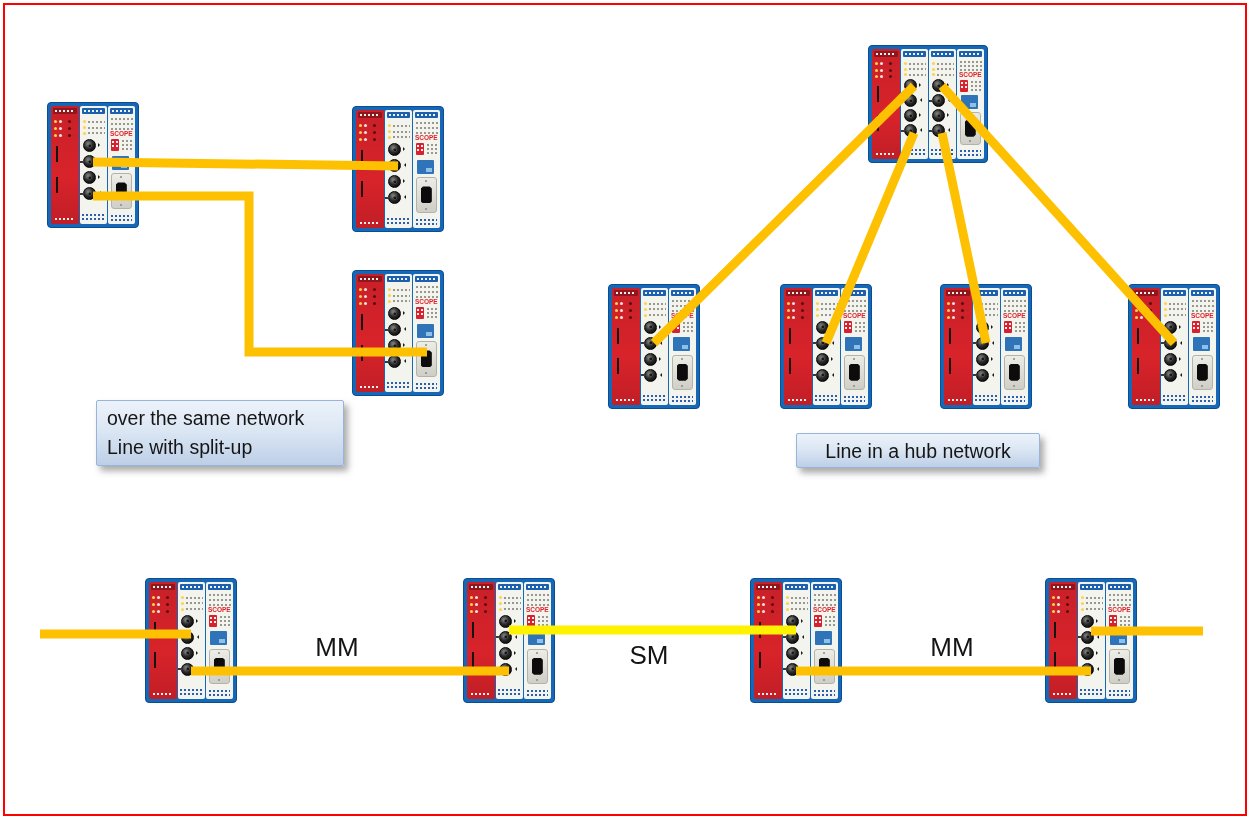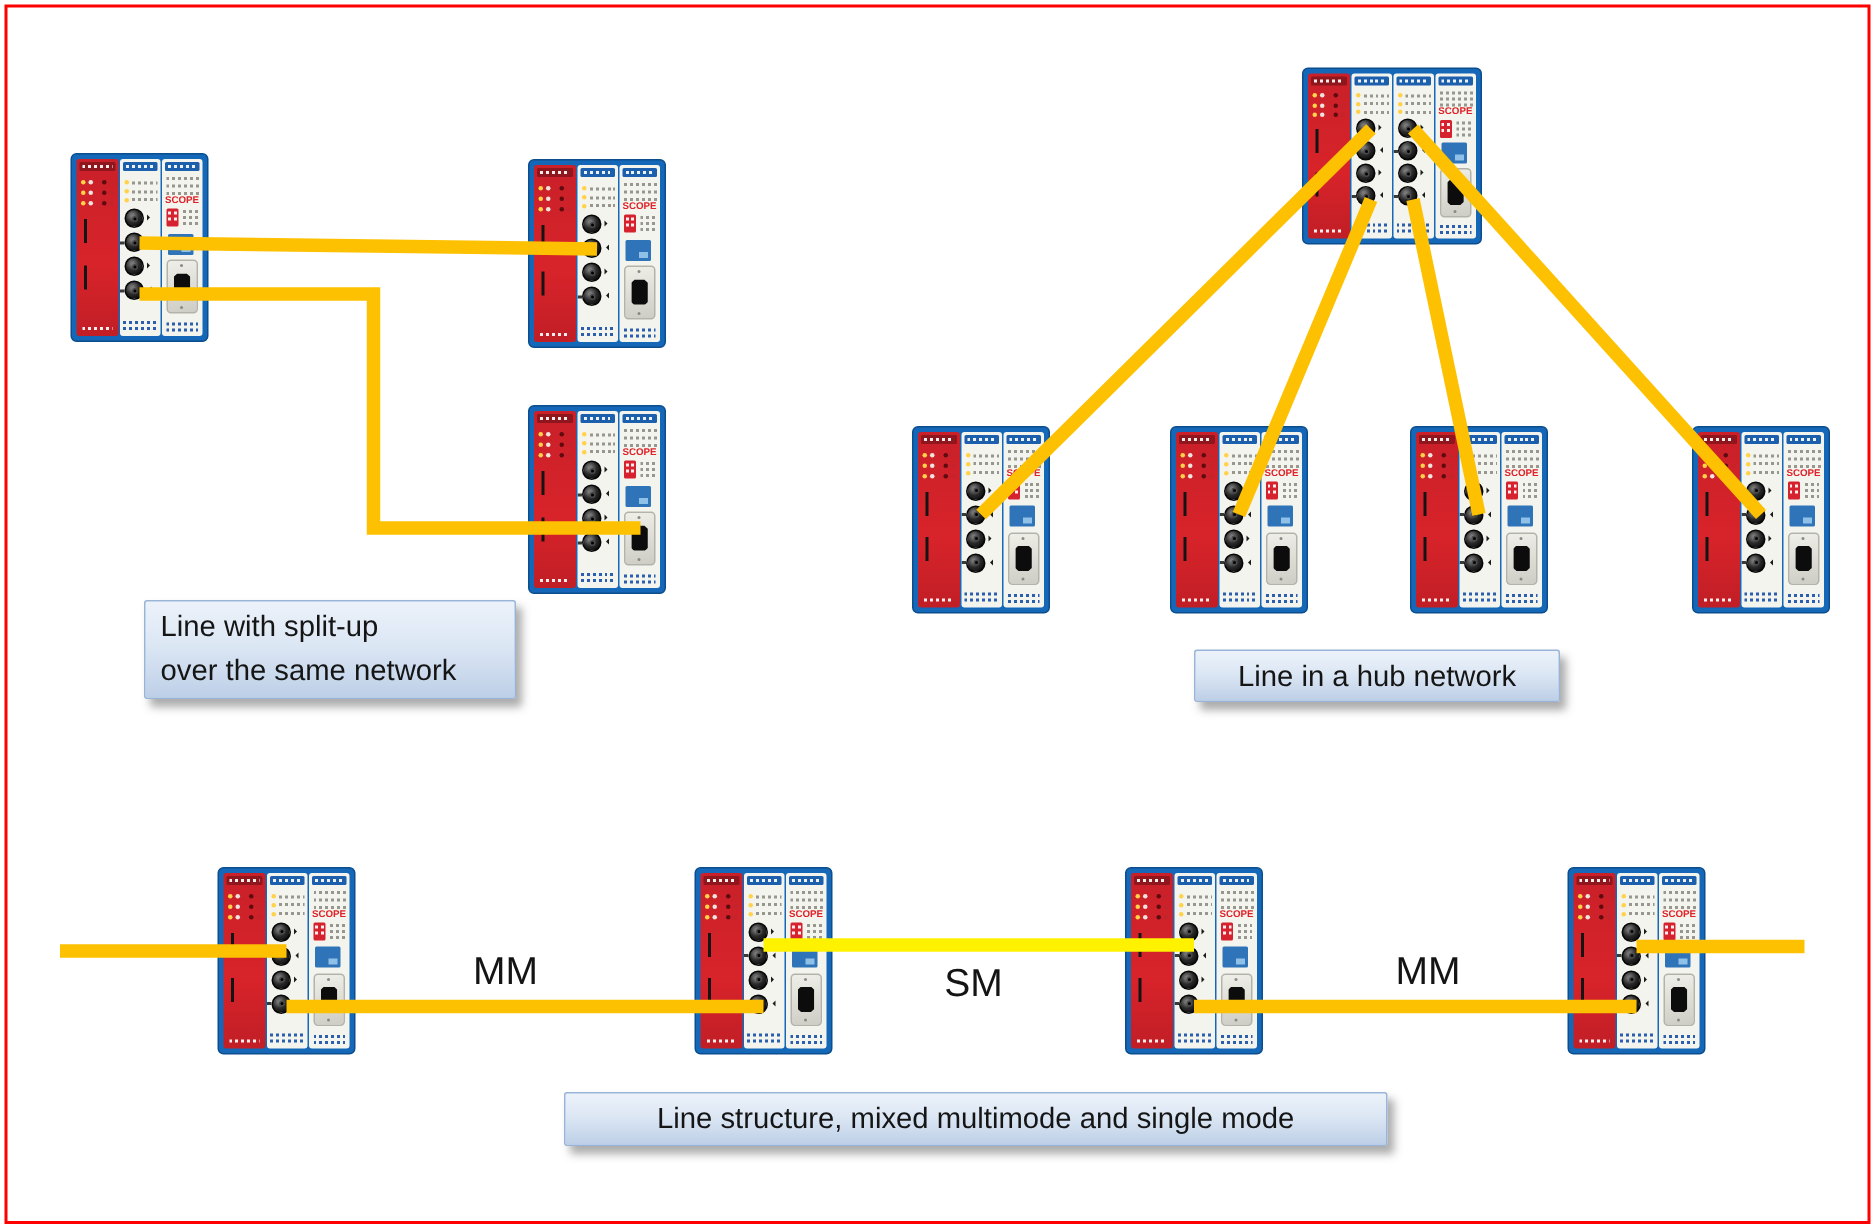--- a/index.html
+++ b/index.html
@@ -1421,22 +1421,21 @@
         <polyline points="942,86 1174,343" fill="none" stroke="#FDC101" stroke-width="9" stroke-linejoin="miter"></polyline>
         <polyline points="40,634 191,634" fill="none" stroke="#FDC101" stroke-width="9" stroke-linejoin="miter"></polyline>
         <polyline points="191,671 509,671" fill="none" stroke="#FDC101" stroke-width="9" stroke-linejoin="miter"></polyline>
         <polyline points="509,630 796,630" fill="none" stroke="#FFF200" stroke-width="9" stroke-linejoin="miter"></polyline>
         <polyline points="796,671 1091,671" fill="none" stroke="#FDC101" stroke-width="9" stroke-linejoin="miter"></polyline>
         <polyline points="1091,631 1203,631" fill="none" stroke="#FDC101" stroke-width="9" stroke-linejoin="miter"></polyline>
       </svg>
     </div>
 
   <div class="caption" id="cap1">
+    <div>over the same network</div>
     <div>Line with split-up</div>
-    <div>over the same network</div>
   </div>
   <div class="caption" id="cap2">Line in a hub network</div>
-  <div class="caption" id="cap3">Line structure, mixed multimode and single mode</div>
 
   <span class="cable-label" id="lblmm1">MM</span>
   <span class="cable-label" id="lblsm">SM</span>
   <span class="cable-label" id="lblmm2">MM</span>
 </div>
 
 </body></html>

